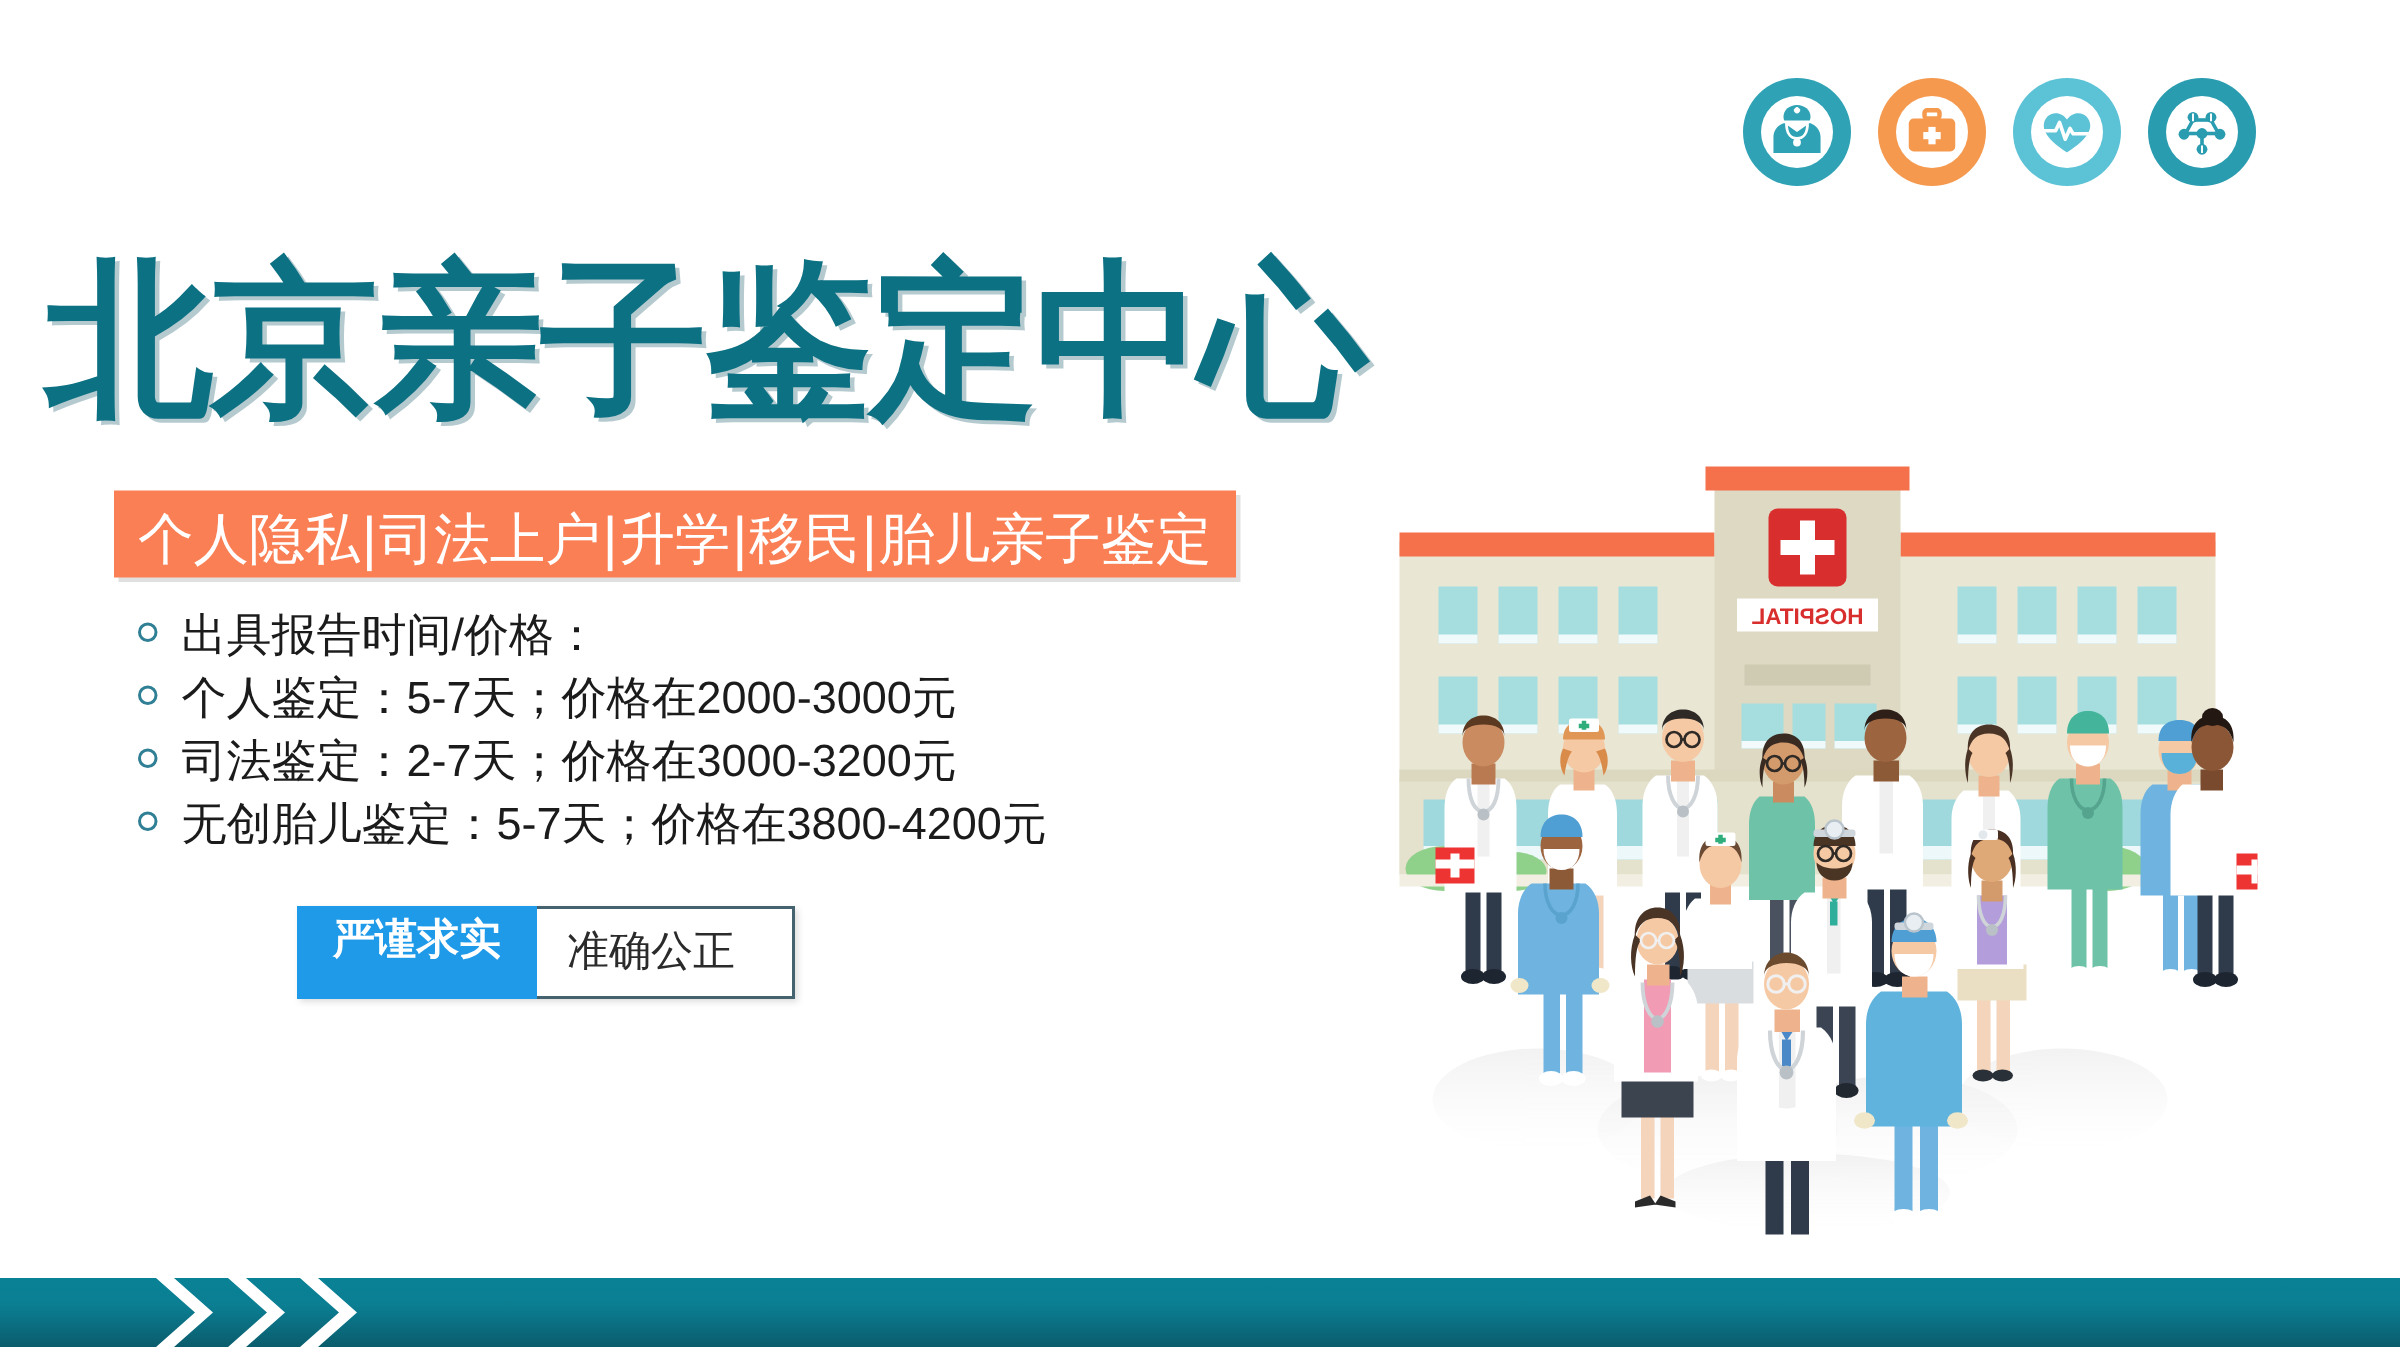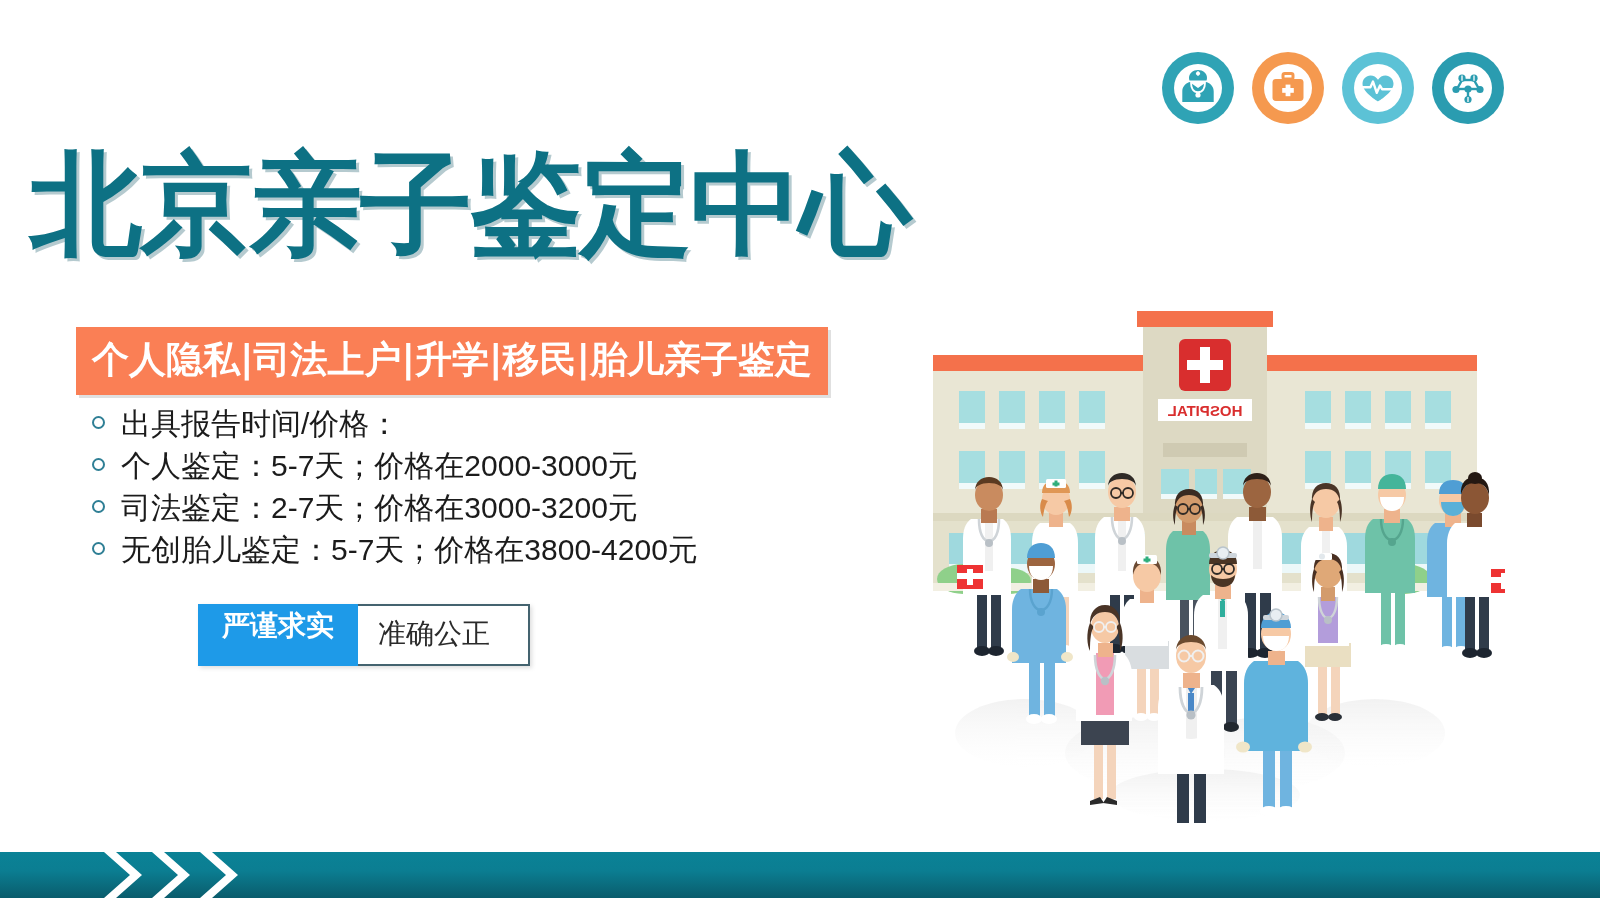--- a/index.html
+++ b/index.html
@@ -14,36 +14,36 @@
   .icon-row{position:absolute;top:52px;right:96px;display:flex;gap:18px;align-items:center;}
   .badge-ic{
     width:72px;height:72px;border-radius:50%;
     display:flex;align-items:center;justify-content:center;
     box-sizing:border-box;
   }
   .badge-ic svg{display:block;}
 
   
   .title{
-    position:absolute;left:30px;top:149px;
+    position:absolute;left:30px;top:171px;
     font-size:112px;line-height:1.0;font-weight:bold;
     letter-spacing:-2px;
     color:#0d7184;
     white-space:nowrap;
     text-shadow:3px 3px 0 rgba(10,80,95,.30);
     font-family:Liberation Sans, sans-serif;
   }
 
   
   .tagline{
     position:absolute;left:76px;top:327px;
     background:#fa7f55;
     color:#ffffff;
-    font-size:37px;font-weight:bold;
-    padding:8px 16px 10px 16px;
+    font-size:37px;font-weight:normal;
+    padding:8px 16px 0 16px;
     white-space:nowrap;
     letter-spacing:0px;
     box-shadow:3px 3px 0 rgba(0,0,0,.12);
     font-family:"DejaVu Sans","Liberation Sans",sans-serif;
   }
 
   
   .bullets{position:absolute;left:92px;top:405px;width:790px;}
   .b-row{display:flex;align-items:baseline;gap:16px;margin-bottom:4px;}
   .b-dot{

